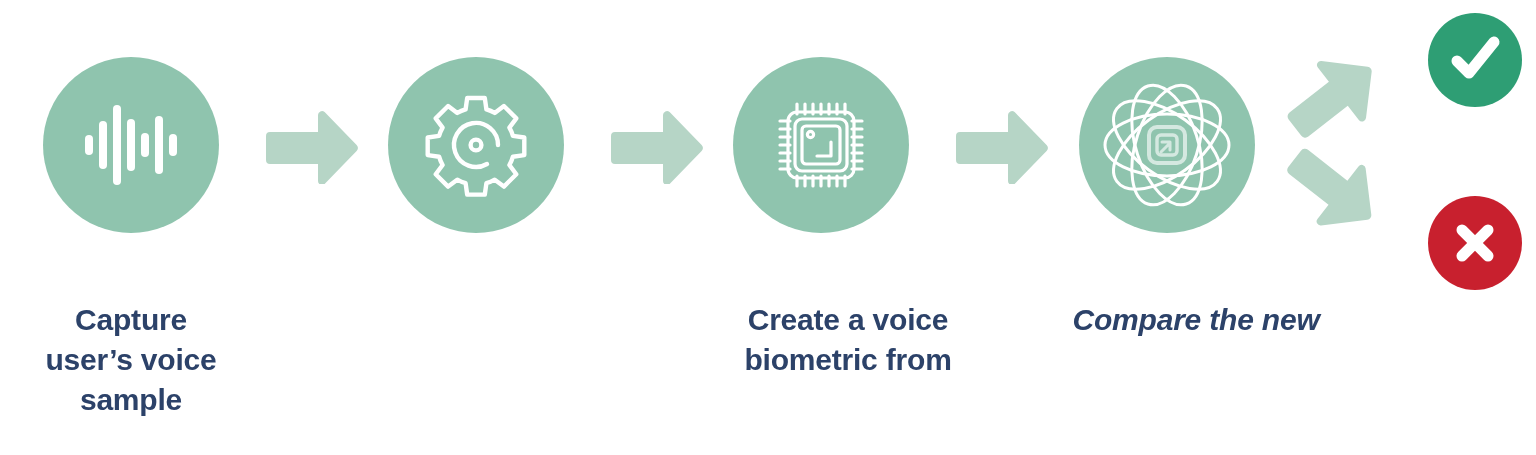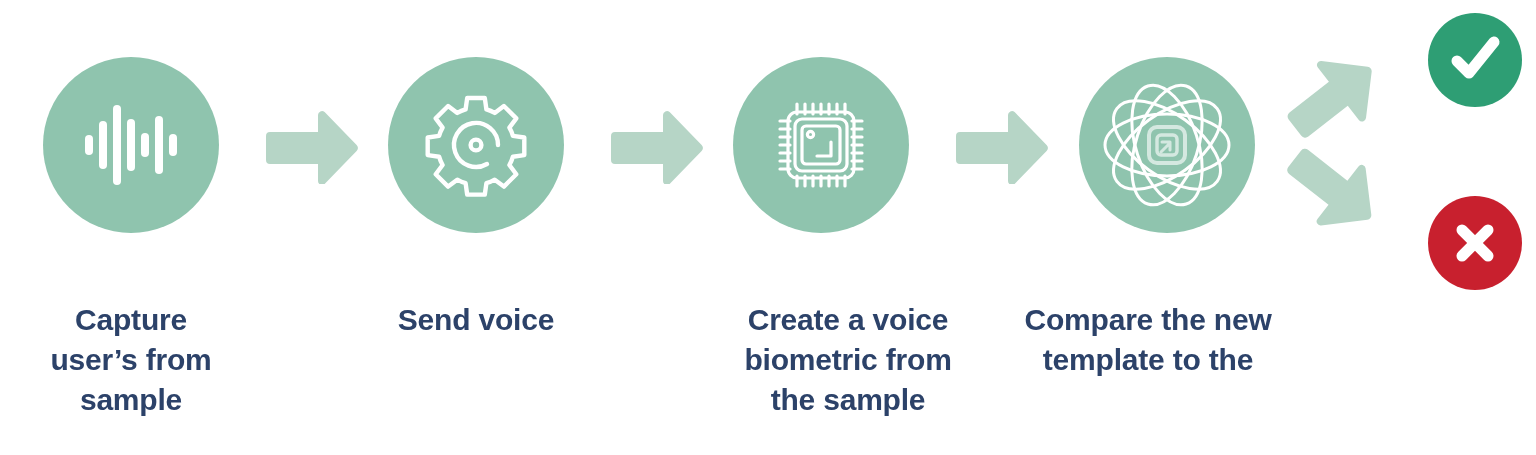--- a/index.html
+++ b/index.html
@@ -239,32 +239,29 @@
         <g stroke="#ffffff" stroke-width="11" stroke-linecap="round">
           <line x1="10" y1="10" x2="36" y2="36"></line>
           <line x1="36" y1="10" x2="10" y2="36"></line>
         </g>
       </svg>
     </span>
   </div>
 
   <div class="step-caption" style="left:6px; width:250px;">
     <span class="cap-line">Capture</span>
-    <span class="cap-line">user’s from</span>
+    <span class="cap-line">user’s voice</span>
     <span class="cap-line">sample</span>
   </div>
 
   <div class="step-caption" style="left:346px; width:260px;">
-    <span class="cap-line">Send voice</span>
   </div>
 
   <div class="step-caption" style="left:718px; width:260px;">
     <span class="cap-line">Create a voice</span>
     <span class="cap-line">biometric from</span>
-    <span class="cap-line">the sample</span>
-  </div>
-
-  <div class="step-caption" style="left:988px; width:320px;">
+  </div>
+
+  <div class="step-caption" style="left:1036px; width:320px;font-style:italic;">
     <span class="cap-line">Compare the new</span>
-    <span class="cap-line">template to the</span>
   </div>
 
 </div>
 
 </body></html>

